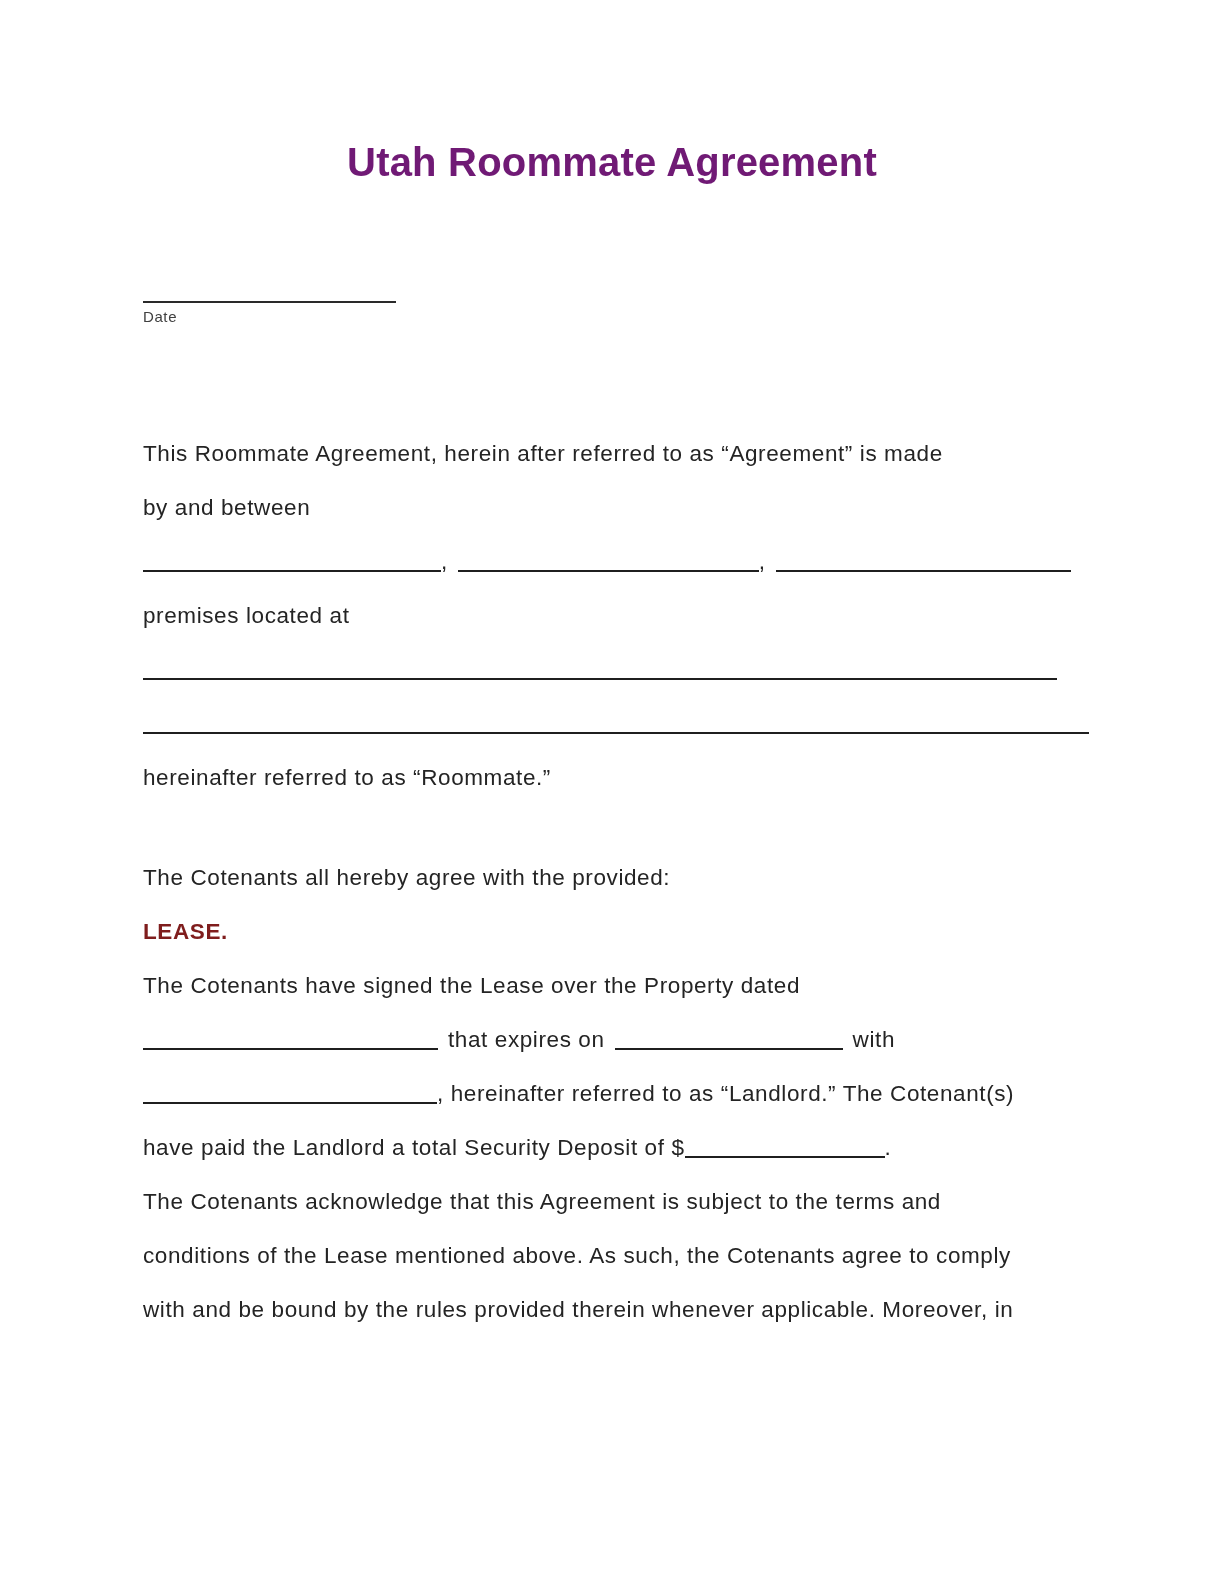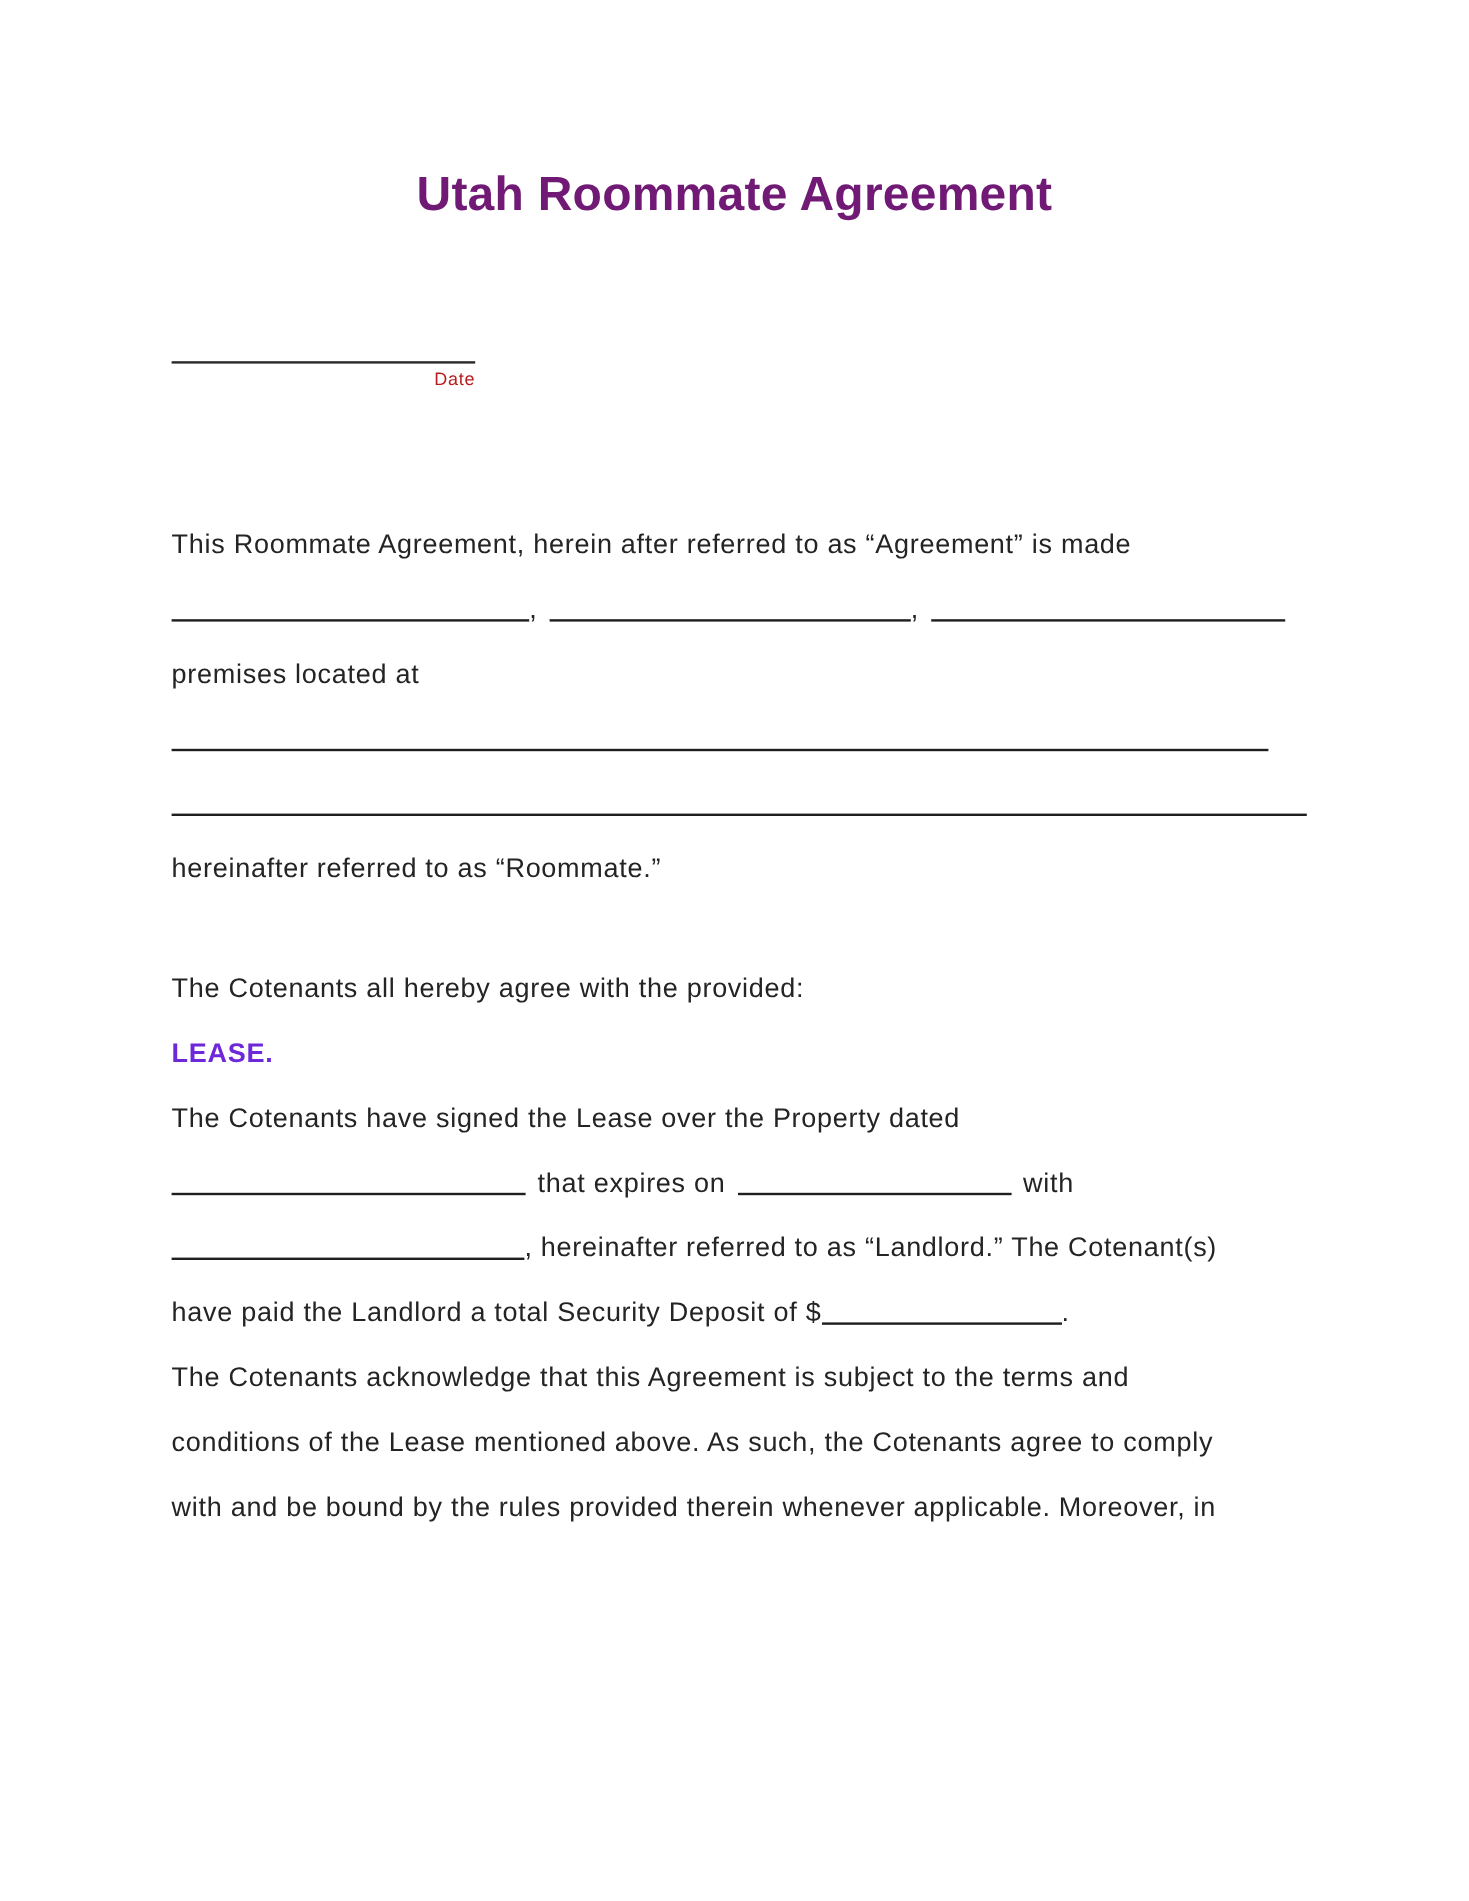--- a/index.html
+++ b/index.html
@@ -28,39 +28,39 @@
   .date-block {
     margin: 115px 0 0 143px;
     width: 253px;
   }
   .date-line {
     height: 0;
     border-bottom: 2px solid #2a2a2a;
   }
   .date-label {
     margin-top: 5px;
-    text-align: right;
+    text-align: left;
     font-size: 15px;
     line-height: 18px;
     letter-spacing: 0.6px;
-    color: #b91c1c;
+    color: #404040;
   }
   .body-text {
     margin: 101px 50px 0 143px;
     font-size: 22.5px;
     letter-spacing: 0.6px;
     color: #242424;
   }
   .line {
     height: 54px;
     line-height: 54px;
     white-space: nowrap;
   }
   .sec2 { margin-top: 46px; }
-  .bold { font-weight: 700; color: #6d28d9; }
+  .bold { font-weight: 700; color: #7f1d1d; }
   .blank {
     display: inline-block;
     height: 32px;
     border-bottom: 2px solid #1f1f1f;
     position: relative;
     top: 3px;
   }
   .w298 { width: 298px; }
   .w301 { width: 301px; }
   .w295 { width: 295px; }
@@ -83,20 +83,21 @@
 
   <div class="date-block">
     <div class="date-line"></div>
     <div class="date-label">Date</div>
   </div>
 
   <div class="body-text">
 
     <div class="line">This Roommate Agreement, herein after referred to as “Agreement” is made</div>
 
+    <div class="line">by and between</div>
 
     <div class="line"><span class="blank w298"></span><span>,</span><span class="blank w301 ml10"></span><span>,</span><span class="blank w295 ml10"></span></div>
 
 
     <div class="line">premises located at</div>
 
     <div class="line"><span class="blank w914"></span></div>
 
     <div class="line"><span class="blank w946"></span></div>
 

